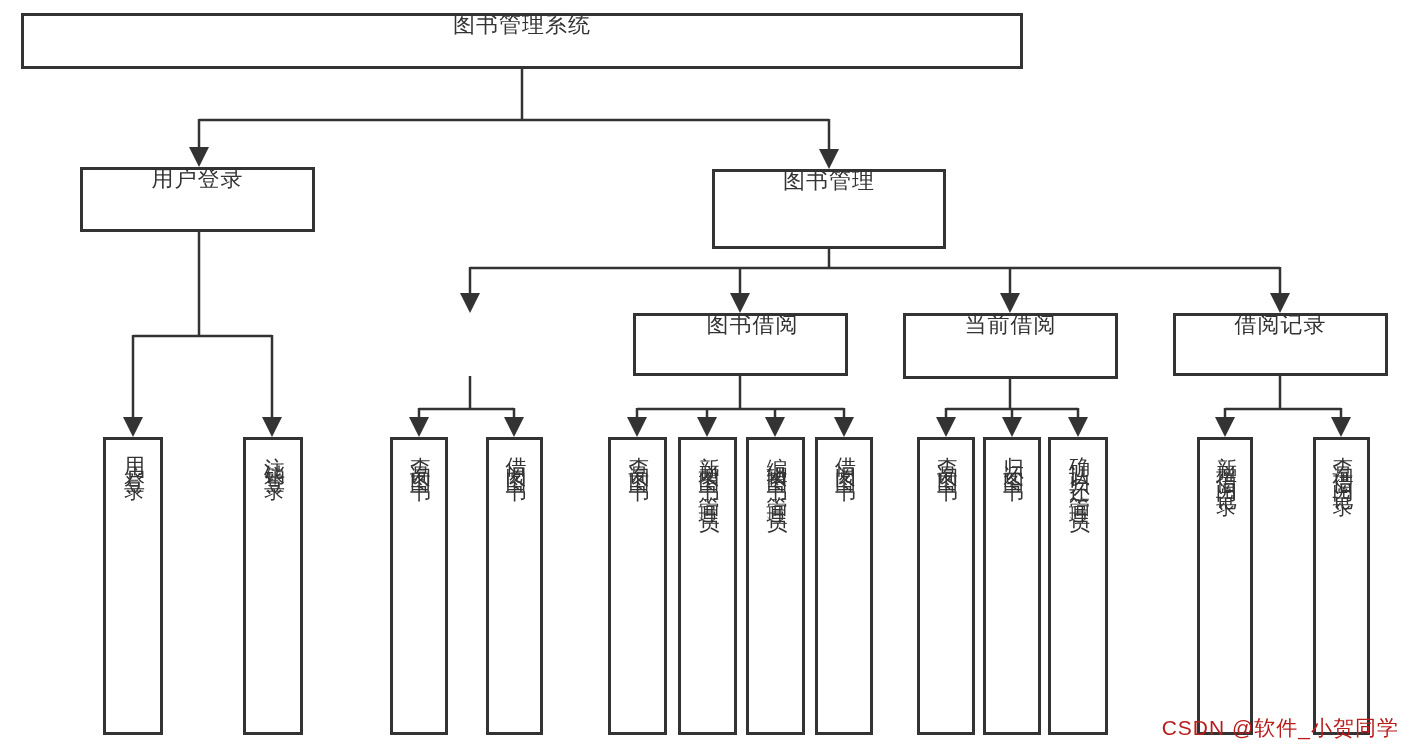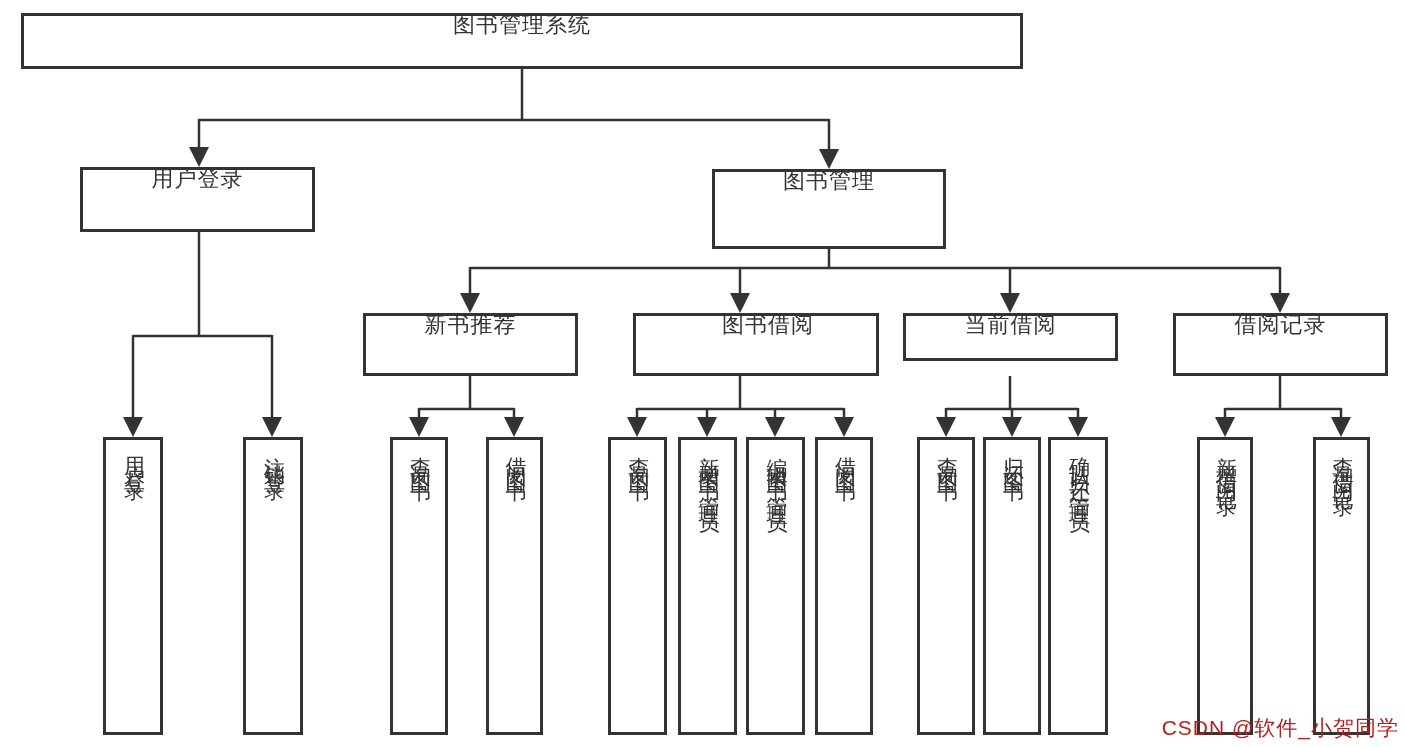--- a/index.html
+++ b/index.html
@@ -107,27 +107,24 @@
     <span>图书管理系统</span>
   </div>
 
   <div class="box" style="left:80px; top:167px; width:235px; height:65px;">
     <span>用户登录</span>
   </div>
   <div class="box" style="left:712px; top:169px; width:234px; height:80px;">
     <span>图书管理</span>
   </div>
 
-  <div class="box" style="left:363px; top:313px; width:215px; height:63px;">
-    <span>新书推荐</span>
-  </div>
-  <div class="box" style="left:633px; top:313px; width:246px; height:63px;padding-left:24px;">
+  <div class="box" style="left:633px; top:313px; width:215px; height:63px;padding-left:24px;">
     <span>图书借阅</span>
   </div>
-  <div class="box" style="left:903px; top:313px; width:215px; height:48px;">
+  <div class="box" style="left:903px; top:313px; width:215px; height:66px;">
     <span>当前借阅</span>
   </div>
   <div class="box" style="left:1173px; top:313px; width:215px; height:63px;">
     <span>借阅记录</span>
   </div>
 
   <div class="box vbox" style="left:103px; top:437px; width:60px; height:298px;">
     <span>用户登录</span>
   </div>
   <div class="box vbox" style="left:243px; top:437px; width:60px; height:298px;">

